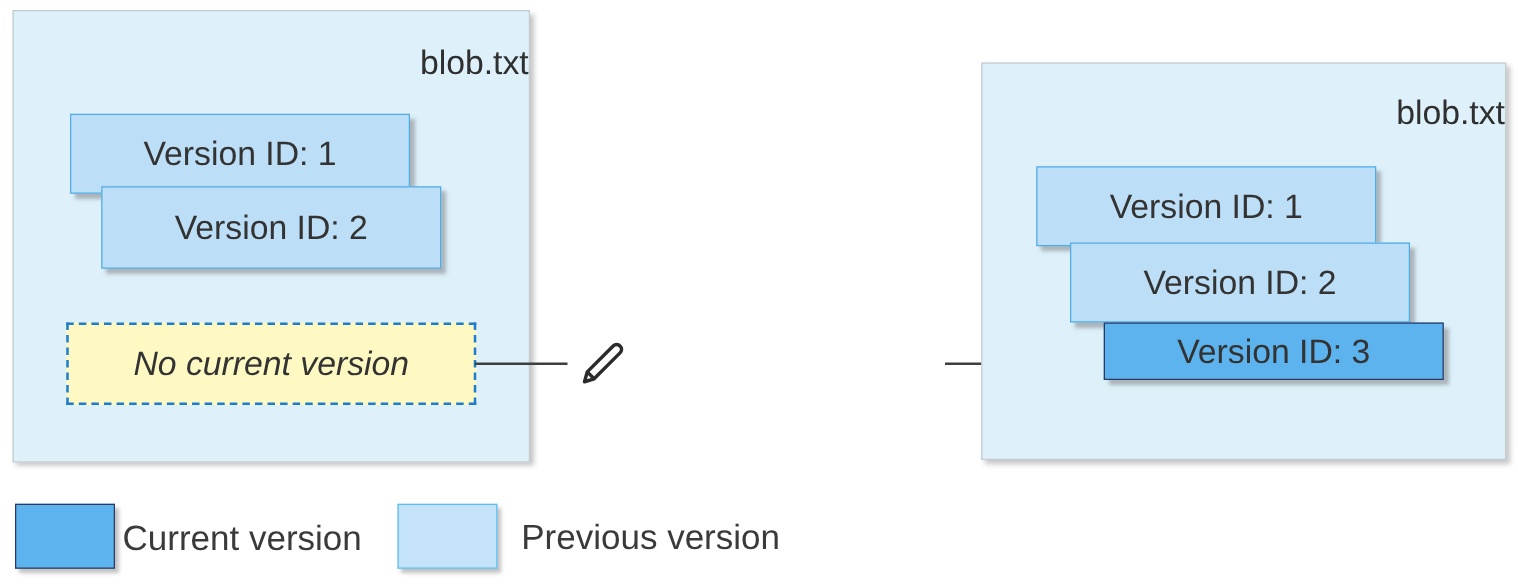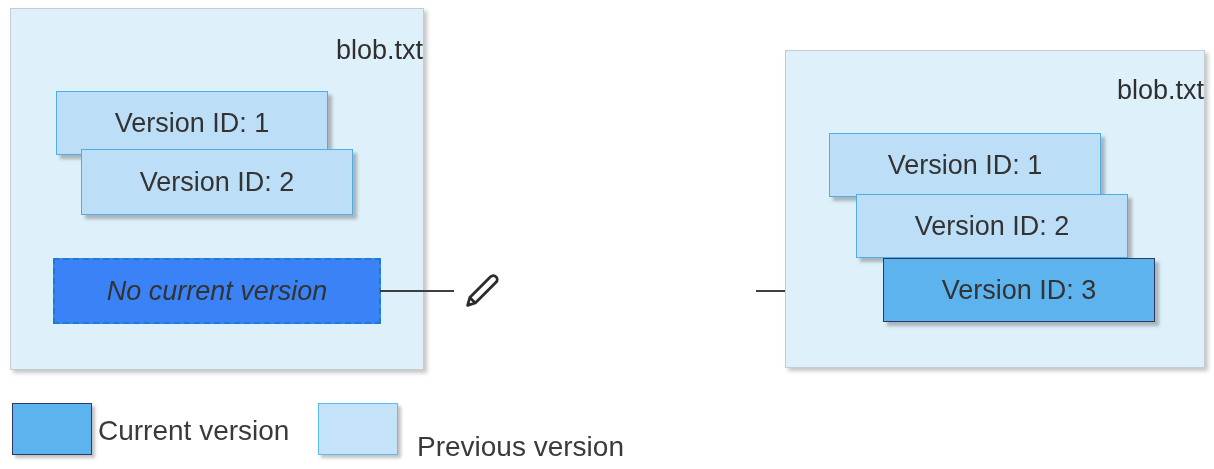--- a/index.html
+++ b/index.html
@@ -39,21 +39,21 @@
     background:var(--previous-fill);
     border:1px solid var(--previous-border);
   }
   .version-box.current{
     background:var(--current-fill);
     border:1px solid var(--current-border);
   }
   .no-current-box{
     position:absolute;
     box-sizing:border-box;
-    background:#3b82f6;
+    background:#fef9c3;
     border:2px dashed var(--dashed-border);
     display:flex;align-items:center;justify-content:center;
     font-size:27px;font-style:italic;color:#333333;
   }
   .connector{
     position:absolute;height:2px;background:var(--arrow-color);
   }
   .arrow-head{
     position:absolute;width:0;height:0;
     border-top:9px solid transparent;
@@ -94,23 +94,23 @@
   </svg>
 
 
   <div class="connector" style="left:756px;top:290px;width:112px;"></div>
   <div class="arrow-head" style="left:866px;top:282px;"></div>
 
   <div class="blob-container" style="left:785px;top:50px;width:420px;height:318px;">
     <div class="blob-title" style="top:24px;">blob.txt</div>
     <div class="version-box previous" style="left:43px;top:82px;width:272px;height:64px;z-index:1;">Version ID: 1</div>
     <div class="version-box previous" style="left:70px;top:143px;width:272px;height:64px;z-index:2;">Version ID: 2</div>
-    <div class="version-box current" style="left:97px;top:207px;width:272px;height:64px;z-index:3;">Version ID: 3</div>
+    <div class="version-box current" style="left:97px;top:207px;width:272px;height:46px;z-index:3;">Version ID: 3</div>
   </div>
 
   <div>
     <div class="legend-swatch current" style="left:12px;top:403px;"></div>
     <div class="legend-label" style="left:98px;top:415px;">Current version</div>
     <div class="legend-swatch previous" style="left:318px;top:403px;"></div>
-    <div class="legend-label" style="left:417px;top:431px;">Previous version</div>
+    <div class="legend-label" style="left:417px;top:414px;">Previous version</div>
   </div>
 
 </div>
 
 </body></html>

